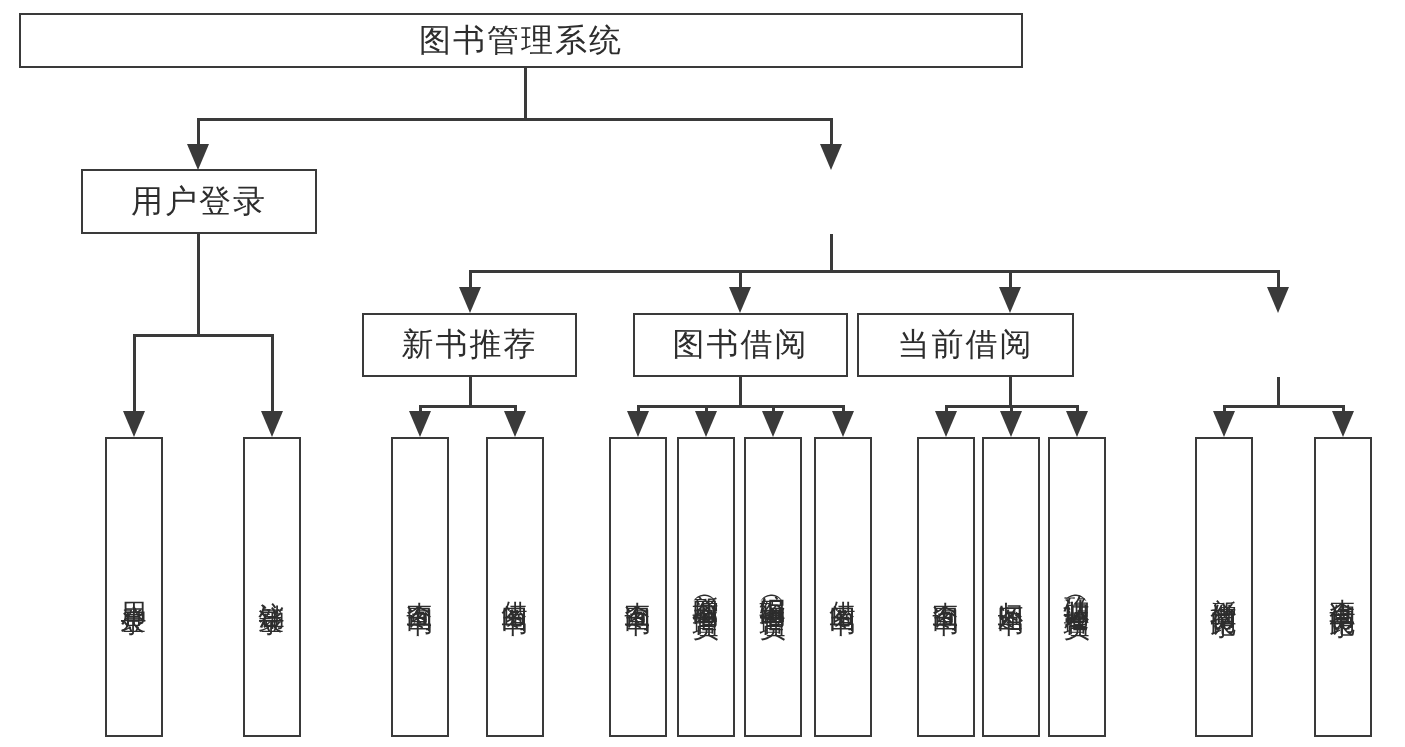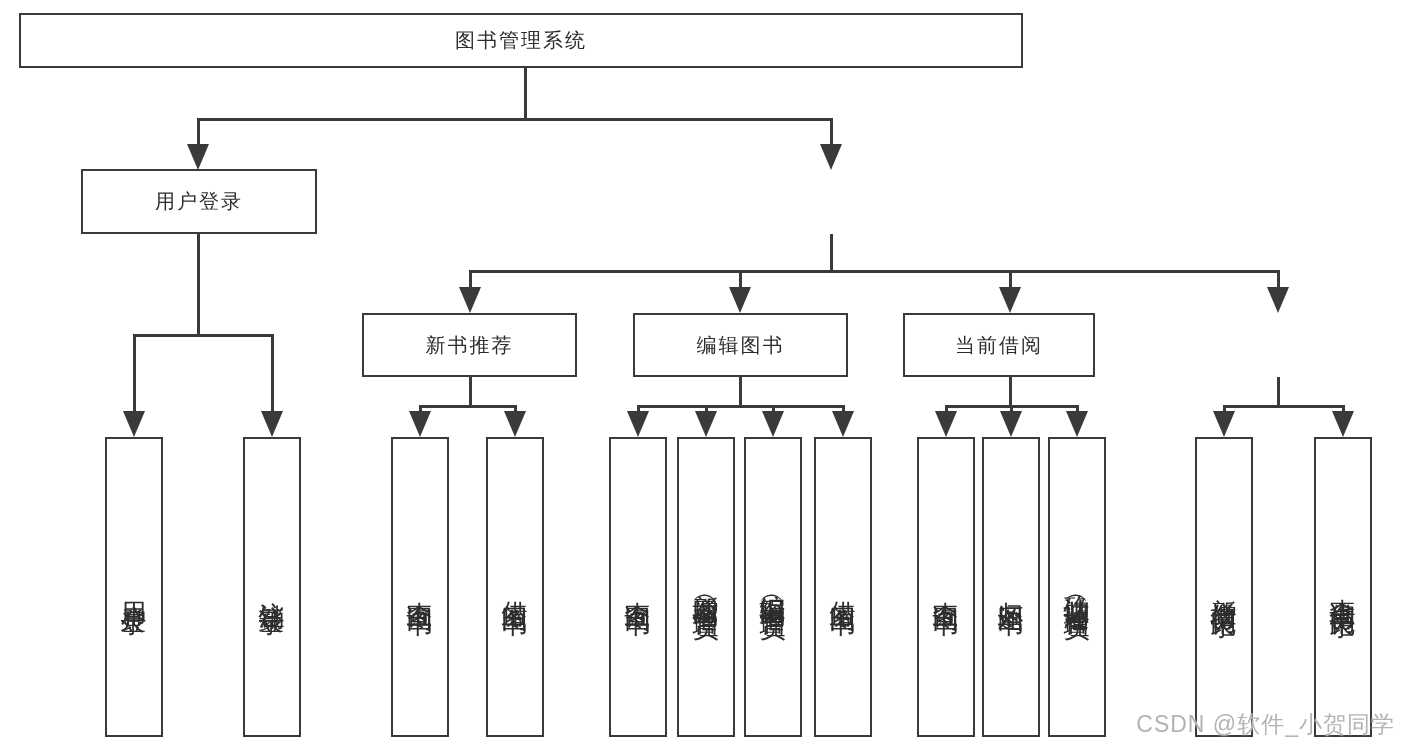--- a/index.html
+++ b/index.html
@@ -18,21 +18,21 @@
     color:var(--text);
   }
   .box{
     position:absolute;
     background:#fff;
     border:2.5px solid var(--line);
     box-sizing:border-box;
     display:flex;align-items:center;justify-content:center;
     text-align:center;
   }
-  .hlabel{font-size:20px;letter-spacing:2px;white-space:nowrap;}
+  .hlabel{font-size:32px;letter-spacing:2px;white-space:nowrap;}
   .leaf .vlabel{
     writing-mode:vertical-lr;
     text-orientation:mixed;
     font-size:26px;
     letter-spacing:3px;
     line-height:1;
     white-space:nowrap;
   }
   .vl{position:absolute;width:3px;background:var(--line);}
   .hl{position:absolute;height:3px;background:var(--line);}
@@ -62,23 +62,23 @@
   </div>
 
   <div class="box" style="left:81px;top:169px;width:236px;height:65px;">
     <span class="hlabel">用户登录</span>
   </div>
 
   <div class="box" style="left:362px;top:313px;width:215px;height:64px;">
     <span class="hlabel">新书推荐</span>
   </div>
   <div class="box" style="left:633px;top:313px;width:215px;height:64px;">
-    <span class="hlabel">编辑图书</span>
+    <span class="hlabel">图书借阅</span>
   </div>
-  <div class="box" style="left:903px;top:313px;width:192px;height:64px;">
+  <div class="box" style="left:857px;top:313px;width:217px;height:64px;">
     <span class="hlabel">当前借阅</span>
   </div>
 
   <div class="box leaf" style="left:105px;top:437px;width:58px;height:300px;">
     <span class="vlabel">用户登录</span>
   </div>
   <div class="box leaf" style="left:243px;top:437px;width:58px;height:300px;">
     <span class="vlabel">注销登录</span>
   </div>
   <div class="box leaf" style="left:391px;top:437px;width:58px;height:300px;">
@@ -167,15 +167,14 @@
   <div class="vl" style="left:1076px;top:405px;height:8px;"></div>
   <div class="ah" style="left:1066px;top:411px;"></div>
 
   <div class="vl" style="left:1277px;top:377px;height:31px;"></div>
   <div class="hl" style="left:1223px;top:405px;width:121px;"></div>
   <div class="vl" style="left:1223px;top:405px;height:8px;"></div>
   <div class="ah" style="left:1213px;top:411px;"></div>
   <div class="vl" style="left:1342px;top:405px;height:8px;"></div>
   <div class="ah" style="left:1332px;top:411px;"></div>
 
-  <div id="watermark">CSDN @软件_小贺同学</div>
 
 </div>
 
 </body></html>

